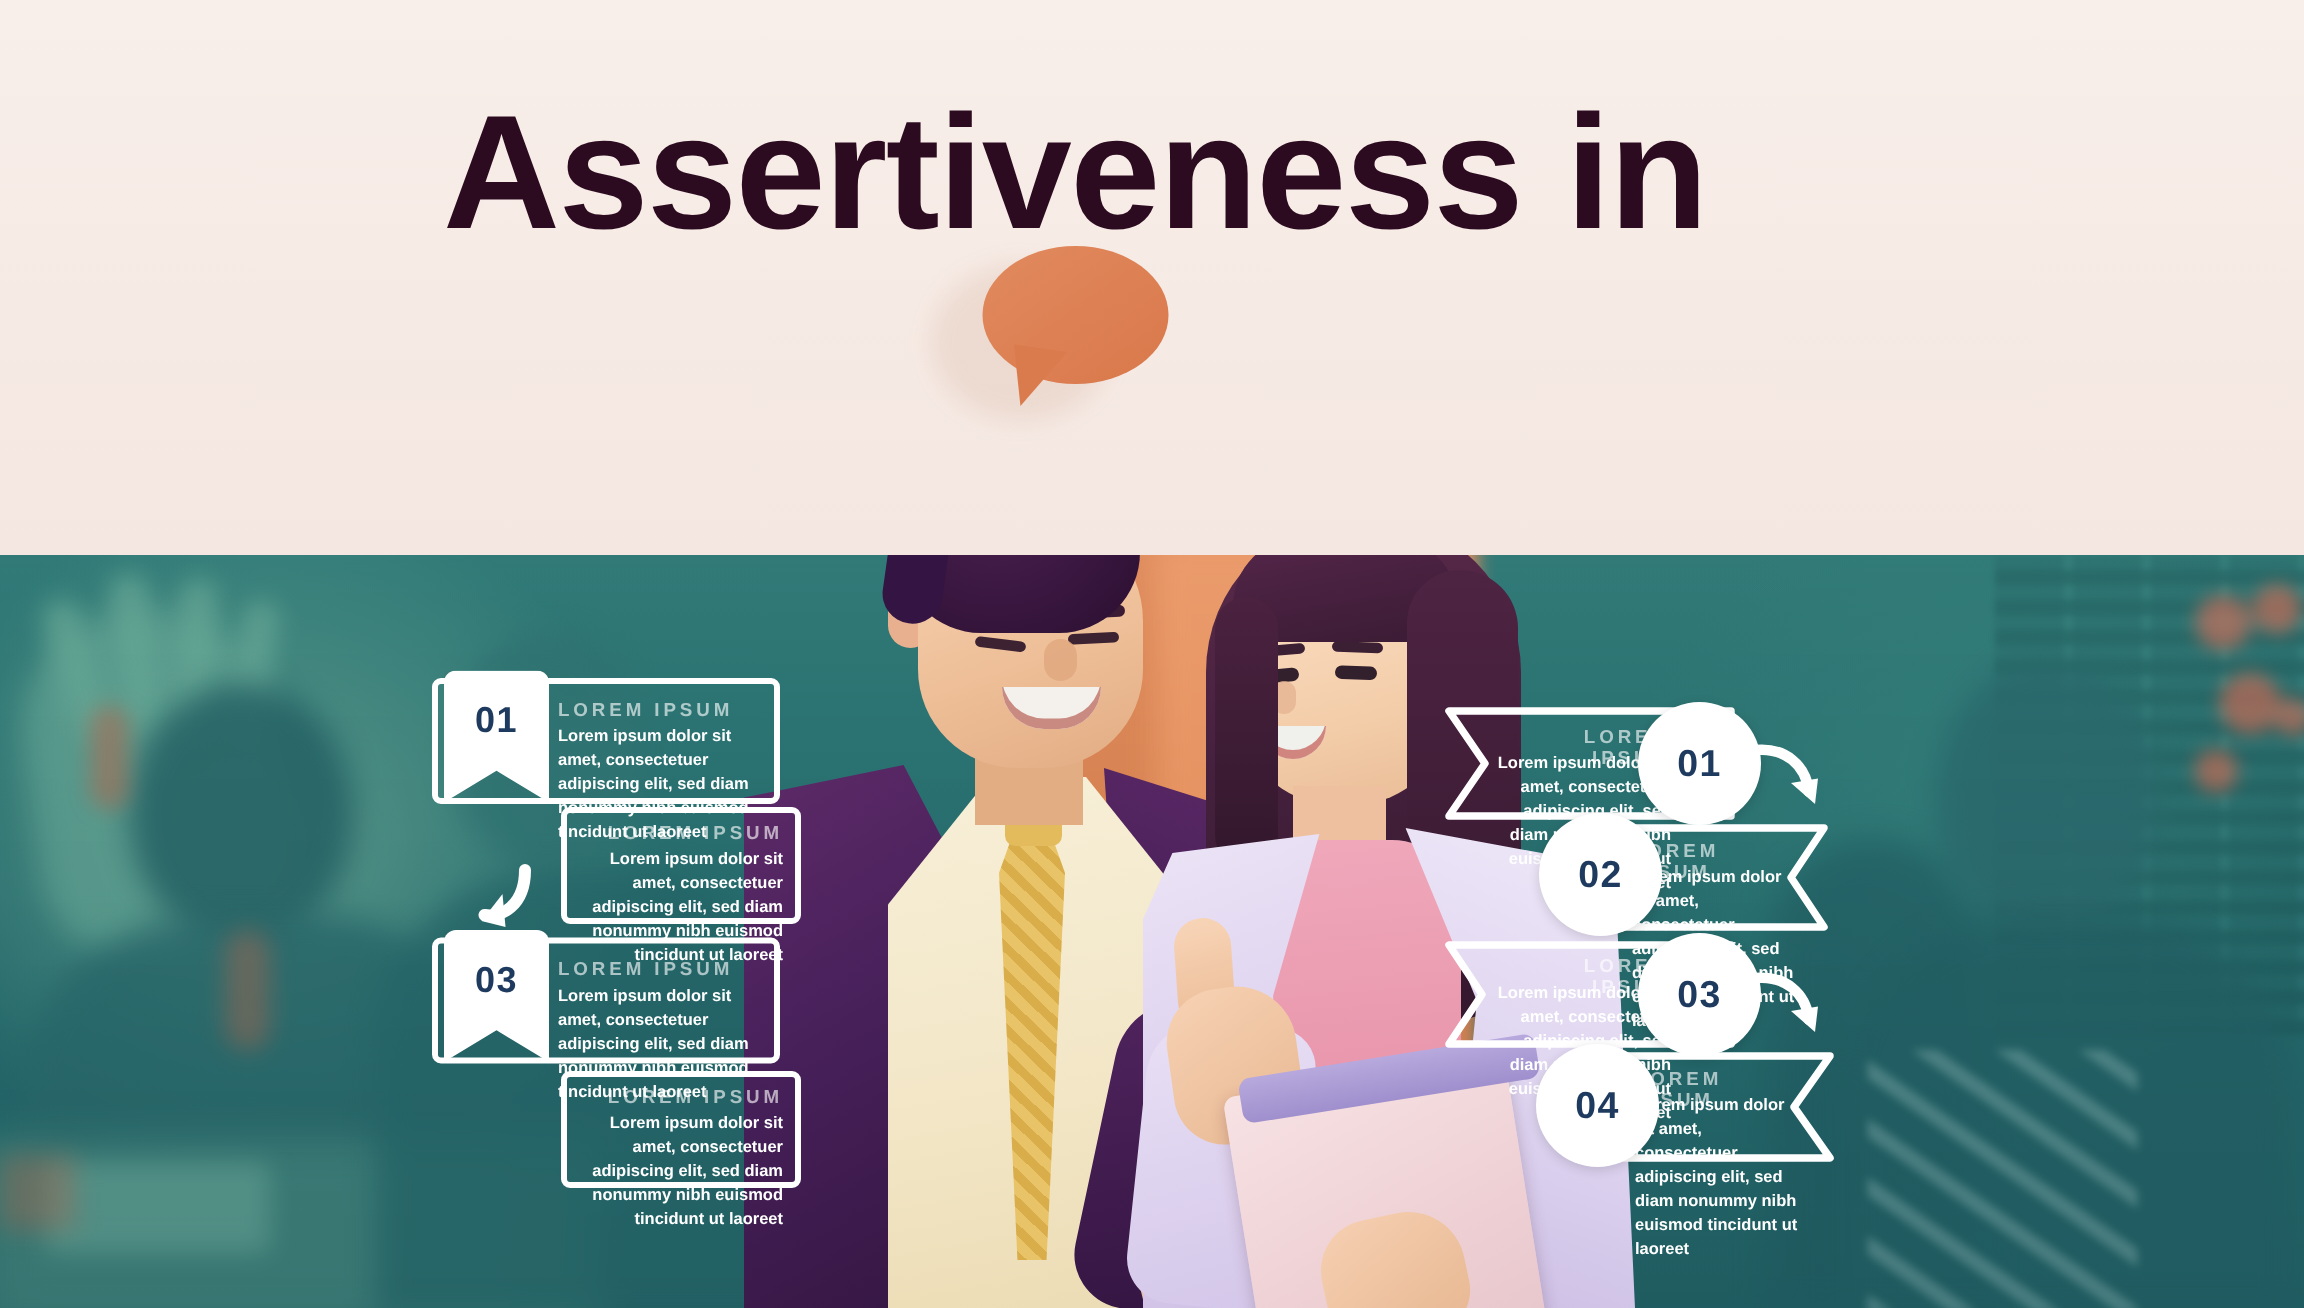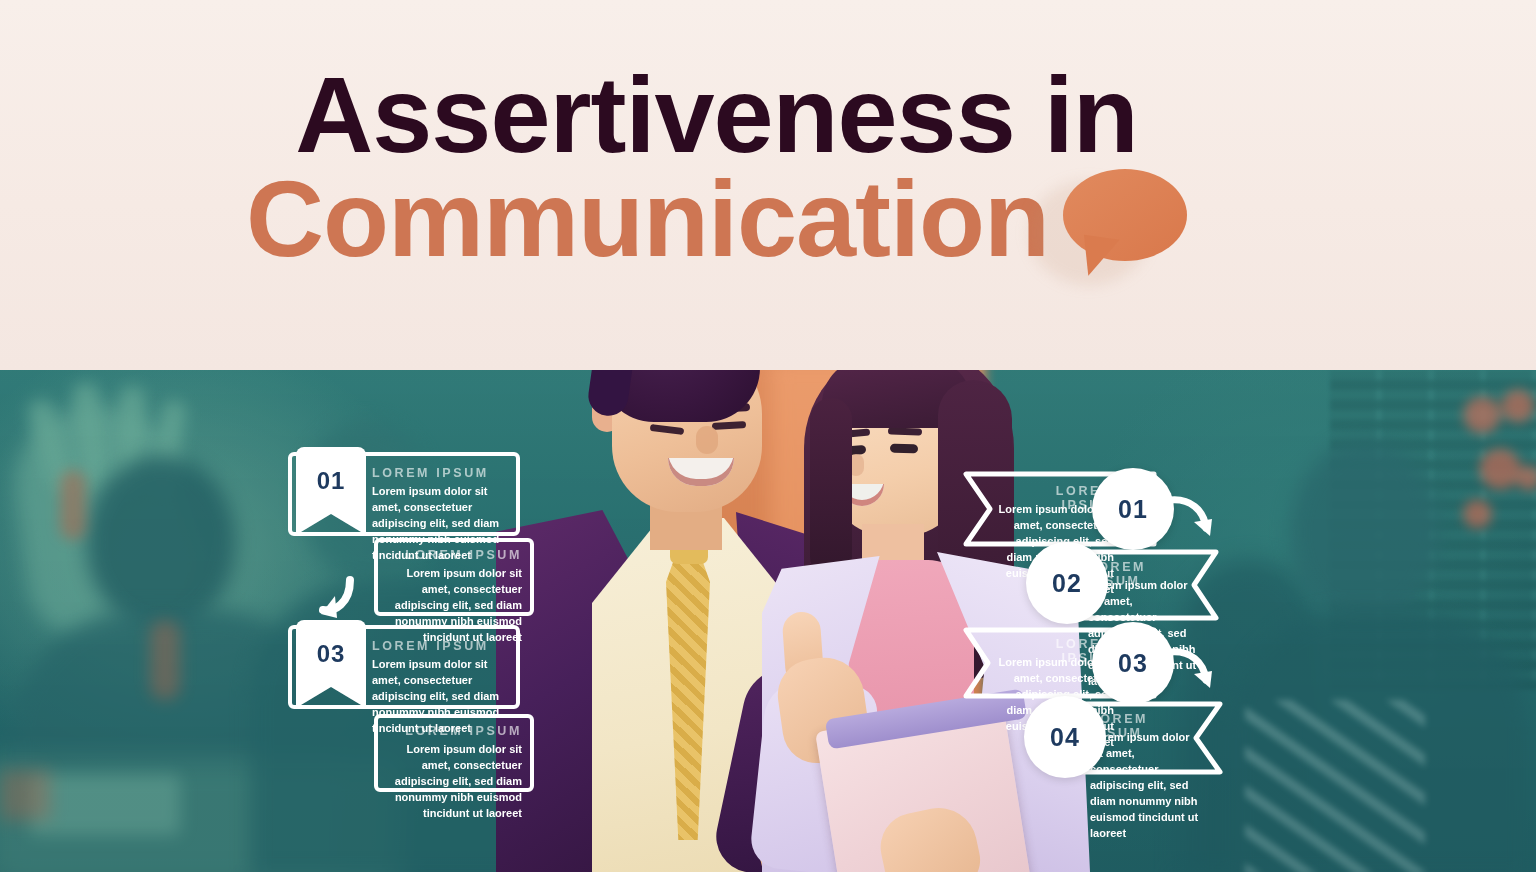--- a/index.html
+++ b/index.html
@@ -251,21 +251,20 @@
       <div class="tablet"></div>
       <div class="tablet-top"></div>
       <div class="w-hand2"></div>
     </div>
   </div>
 
   <div class="header">
     <div class="title-wrap">
       <div class="title1">Assertiveness in</div>
       <div class="title2row">
-        <div class="title2">Communication</div>
         <div class="bubble">
           <div class="bubble-shadow"></div>
           <div class="bubble-body"></div>
           <div class="bubble-tail"></div>
         </div>
       </div>
     </div>
   </div>
 
   <div class="card">

